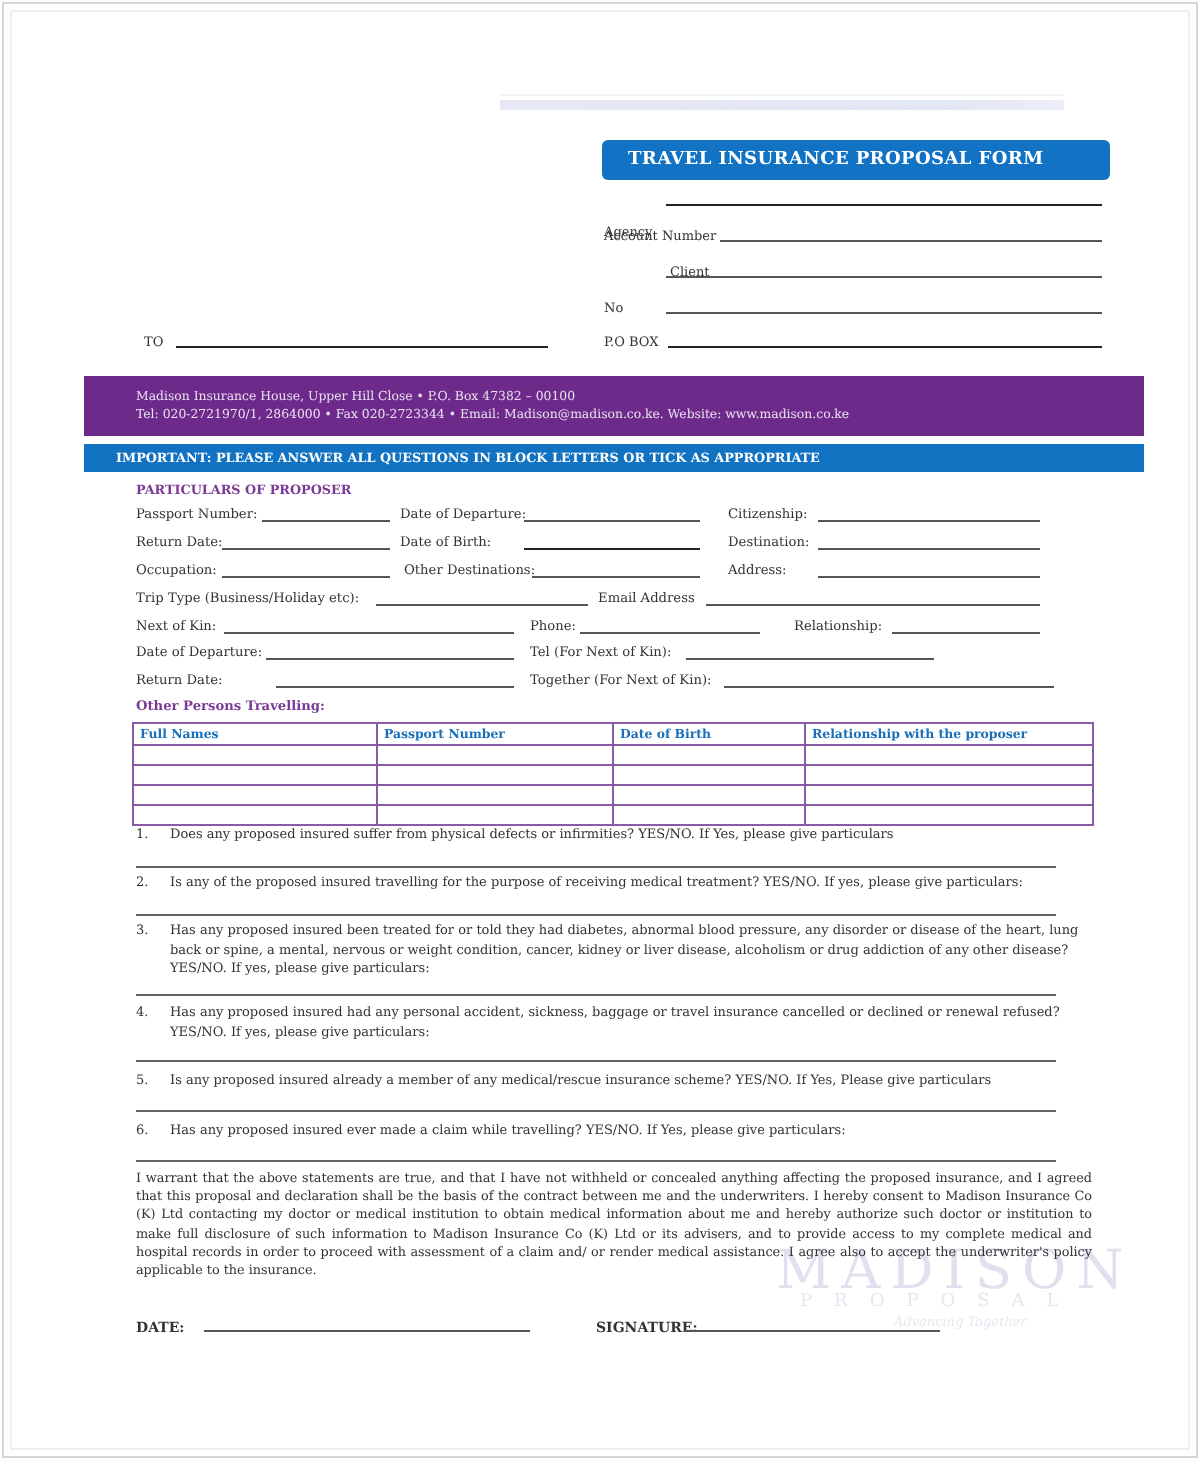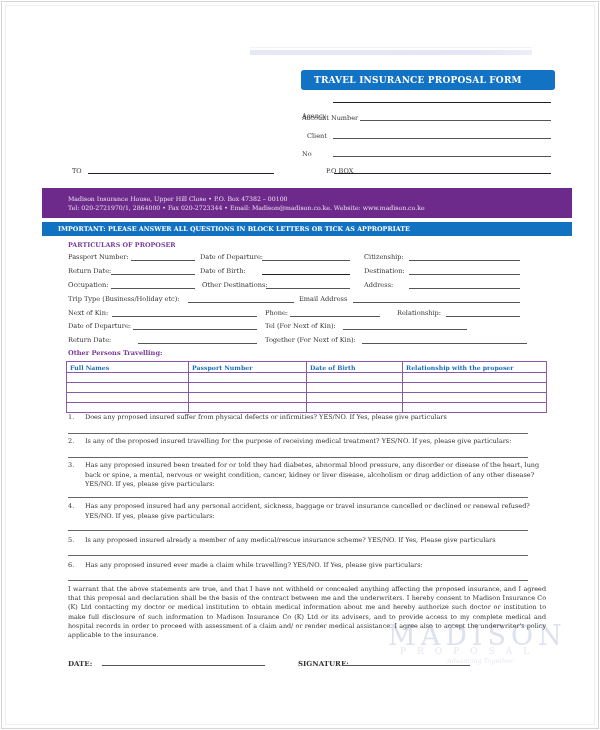--- a/index.html
+++ b/index.html
@@ -41,30 +41,30 @@
 <div class="abs topbar"></div>
 
 <div class="abs title-box">TRAVEL INSURANCE PROPOSAL FORM</div>
 
 <div class="abs hlabel" style="left:302px; top:112px;">Agency</div>
 <div class="abs uline-dark" style="left:333px; top:102px; width:218px;"></div>
 
 <div class="abs hlabel" style="left:302px; top:114px;">Account Number</div>
 <div class="abs uline" style="left:360px; top:120px; width:191px;"></div>
 
-<div class="abs hlabel" style="left:286px; top:132px;padding-left:21px;">Client</div>
+<div class="abs hlabel" style="left:314px; top:132px;padding-left:21px;">Client</div>
 <div class="abs uline" style="left:333px; top:138px; width:218px;"></div>
 
 <div class="abs hlabel" style="left:302px; top:150px;">No</div>
 <div class="abs uline" style="left:333px; top:156px; width:218px;"></div>
 
 <div class="abs hlabel" style="left:72px; top:167px;">TO</div>
 <div class="abs uline-dark" style="left:88px; top:173px; width:186px;"></div>
 
-<div class="abs hlabel" style="left:302px; top:167px;margin-left:24px;">P.O BOX</div>
+<div class="abs hlabel" style="left:302px; top:167px;">P.O BOX</div>
 <div class="abs uline-dark" style="left:334px; top:173px; width:217px;"></div>
 
 <div class="abs purple">
   <div>Madison Insurance House, Upper Hill Close • P.O. Box 47382 – 00100</div>
   <div>Tel: 020-2721970/1, 2864000  • Fax 020-2723344 • Email: Madison@madison.co.ke. Website: www.madison.co.ke</div>
 </div>
 
 <div class="abs blue-band">IMPORTANT: PLEASE ANSWER ALL QUESTIONS IN BLOCK LETTERS OR TICK AS APPROPRIATE</div>
 
 <div class="abs section-title" style="left:68px; top:241px;">PARTICULARS OF PROPOSER</div>

